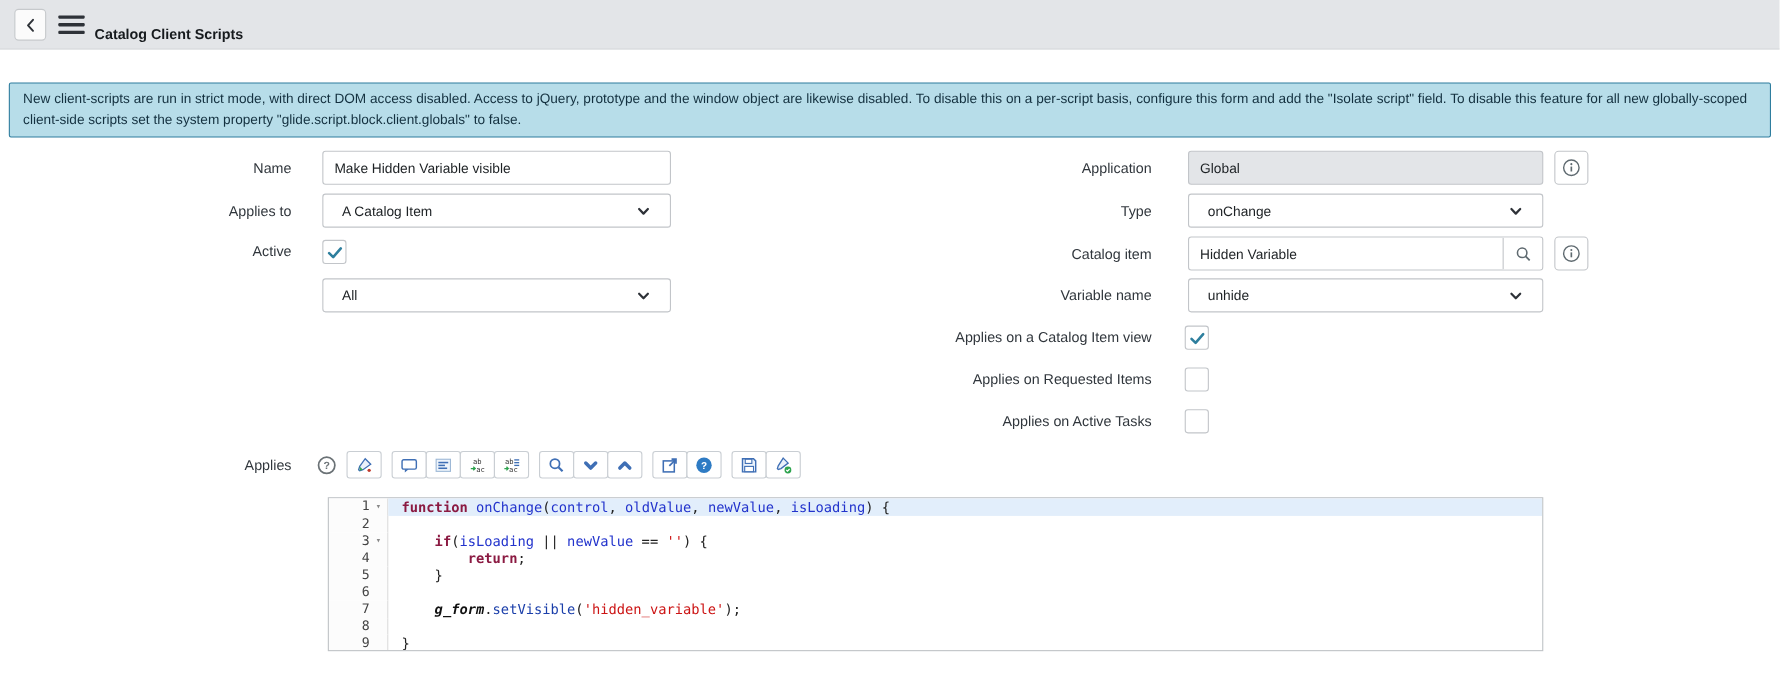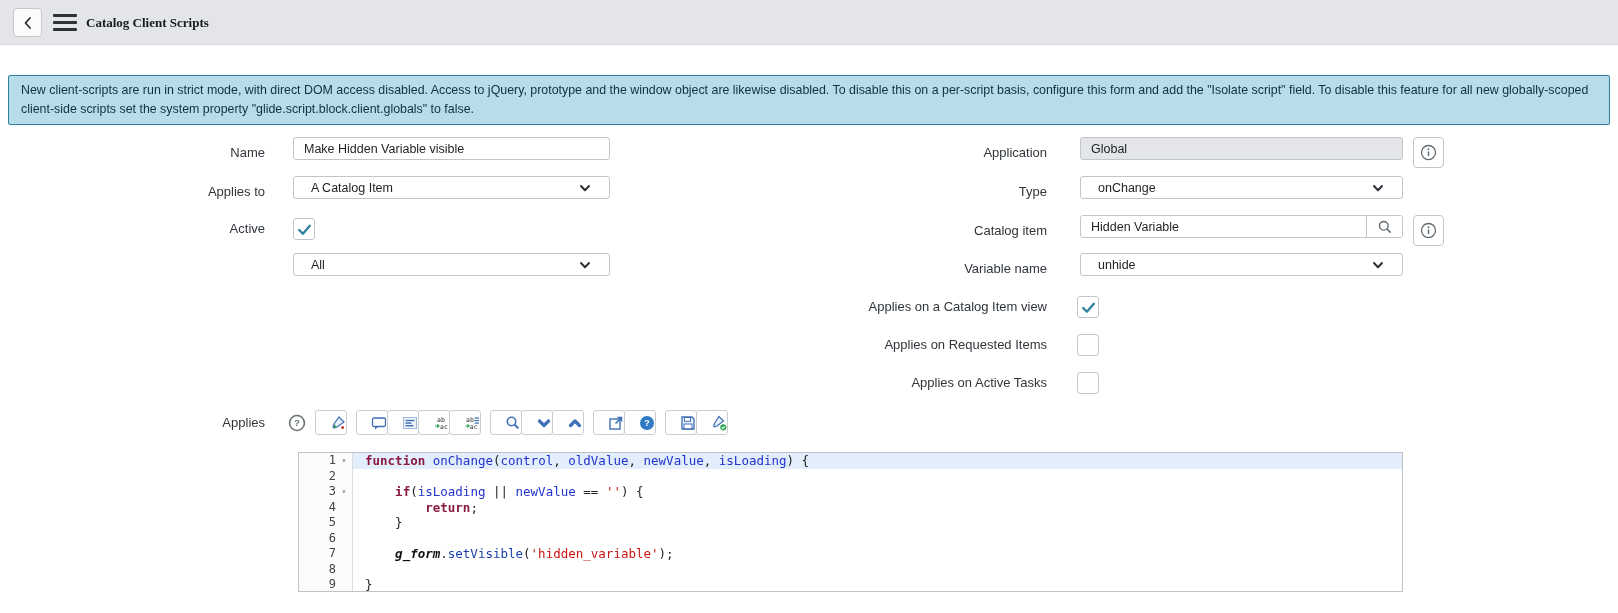--- a/index.html
+++ b/index.html
@@ -4,33 +4,33 @@
 <style>
   * { margin:0; padding:0; box-sizing:border-box; }
   html,body { width:1618px; height:613px; background:#ffffff; font-family:"Liberation Sans", sans-serif; }
   .screen { position:relative; width:1618px; height:613px; background:#fff; overflow:hidden; }
 
   
   .topbar { position:absolute; left:0; top:0; width:1618px; height:45px; background:#e3e5e8; border-bottom:1px solid #d7dadd; }
   .back-btn { position:absolute; left:13px; top:8px; width:29px; height:29px; background:#fbfbfb; border:1px solid #c6c9cc; border-radius:4px; cursor:pointer; display:flex; align-items:center; justify-content:center; padding:0; }
   .hamburger { position:absolute; left:53px; top:14px; width:24px; height:17px; display:flex; flex-direction:column; justify-content:space-between; cursor:pointer; }
   .hamburger span { display:block; width:24px; height:3.4px; background:#2e3238; border-radius:1px; }
-  .page-title { position:absolute; left:86px; top:0; height:56px; line-height:45px; font-size:13px; font-weight:bold; color:#161a1d;font-family:Liberation Serif, serif; }
+  .page-title { position:absolute; left:86px; top:8px; height:56px; line-height:45px; font-size:13px; font-weight:bold; color:#161a1d; }
 
   
   .banner { position:absolute; left:8px; top:75px; width:1602px; min-height:47px; background:#b7dde9; border:1px solid #2e7d9e; border-radius:2px; padding:5px 12px; font-size:12.4px; line-height:19px; color:#13303f; }
 
   
   .lbl { position:absolute; font-size:13px; color:#30363c; text-align:right; }
   .lbl-left  { left:40px;  width:225px; }
   .lbl-right { left:780px; width:267px; }
   .h31 { height:31px; line-height:31px; }
   .h22 { height:22px; line-height:22px; }
 
-  .field { position:absolute; height:23px; border:1px solid #c2c5c9; border-radius:3px; background:#fff; font-size:12.5px; color:#1d2124; }
+  .field { position:absolute; height:31px; border:1px solid #c2c5c9; border-radius:3px; background:#fff; font-size:12.5px; color:#1d2124; }
   .f-left  { left:293px;  width:317px; }
   .f-right { left:1080px; width:323px; }
   input.field { padding:0 10px; outline:none; font-family:"Liberation Sans", sans-serif; }
   .readonly { background:#e3e5e8; }
 
   .select { display:flex; align-items:center; padding:0 17px; cursor:pointer; }
   .select .sel-val { flex:1; }
   .select .chev { width:14px; height:14px; flex:0 0 14px; }
 
   .ref { display:flex; padding:0; overflow:hidden; }
@@ -44,21 +44,21 @@
   .r1 { top:137px; } .r2 { top:176px; } .r3cb { top:218px; } .r4 { top:253px; }
   .rr3 { top:215px; }
   .rcb1 { top:296px; } .rcb2 { top:334px; } .rcb3 { top:372px; }
   .cb-right { left:1077px; }
 
   
   .script-lbl { top:410px; height:25px; line-height:25px; }
   .toolbar { position:absolute; left:288px; top:410px; height:26px; display:flex; align-items:flex-start; gap:9px; }
   .tb-help { width:18px; height:18px; margin-top:4px; cursor:pointer; }
   .btn-group { display:flex; }
-  .tb-btn { width:32px; height:25px; background:#fff; border:1px solid #c9ced3; border-radius:3px; display:flex; align-items:center; justify-content:flex-end; cursor:pointer; padding:0; }
+  .tb-btn { width:32px; height:25px; background:#fff; border:1px solid #c9ced3; border-radius:3px; display:flex; align-items:center; justify-content:center; cursor:pointer; padding:0; }
   .btn-group .tb-btn + .tb-btn { margin-left:-1px; }
   .tb-btn svg { width:16px; height:16px; }
 
   .editor { position:absolute; left:298px; top:452px; width:1105px; height:140px; border:1px solid #bfc3c6; background:#fff; font-family:"DejaVu Sans Mono", monospace; font-size:12.5px; display:flex; flex-direction:column; overflow:hidden; }
   .cm-line { display:flex; height:15.5px; line-height:15.5px; flex:0 0 15.5px; }
   .cm-fill { flex:1; display:flex; }
   .cm-gutter { width:54px; flex:0 0 54px; background:#fcfcfc; border-right:1px solid #dddddd; display:flex; color:#444; }
   .cm-num { flex:1; text-align:right; font-size:12px; }
   .cm-fold { width:16px; flex:0 0 16px; text-align:center; font-size:8px; color:#888; line-height:15.5px; }
   .cm-code { flex:1; padding-left:12px; white-space:pre; color:#222; }

